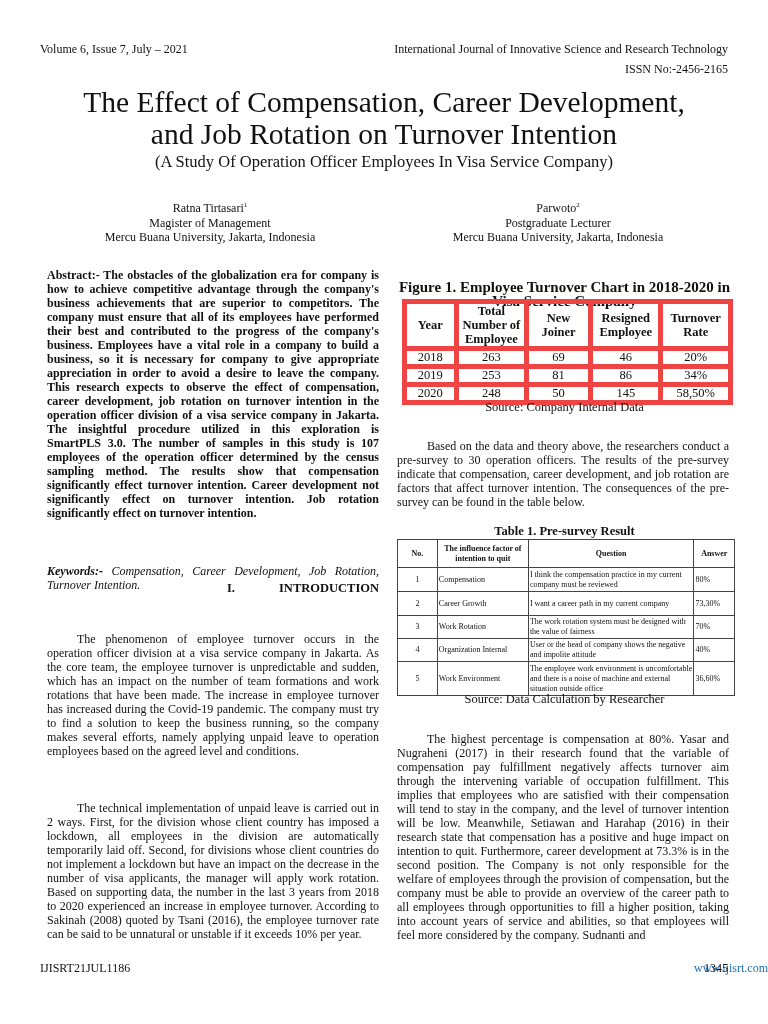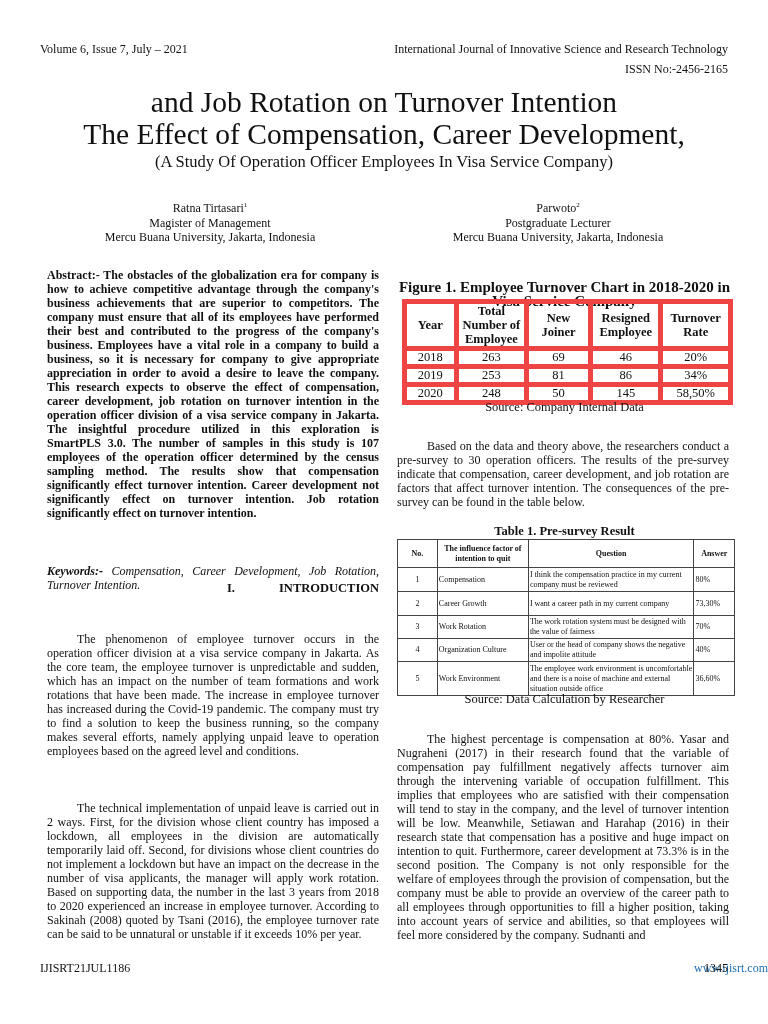--- a/index.html
+++ b/index.html
@@ -75,22 +75,22 @@
   .f-right { right: 40px; }
 </style>
 </head>
 <body>
 
 <div class="abs hdr hdr-left">Volume 6, Issue 7, July – 2021</div>
 <div class="abs hdr hdr-right">International Journal of  Innovative Science and Research Technology</div>
 <div class="abs issn">ISSN No:-2456-2165</div>
 
 <div class="abs title">
+  <div>The Effect of Compensation, Career Development,</div>
   <div>and Job Rotation on Turnover Intention</div>
-  <div>The Effect of Compensation, Career Development,</div>
 </div>
 <div class="abs subtitle">(A Study Of Operation Officer Employees In Visa Service Company)</div>
 
 <div class="abs author author-1">
   <div><span>Ratna Tirtasari</span><sup>1</sup></div>
   <div>Magister of Management</div>
   <div>Mercu Buana University, Jakarta, Indonesia</div>
 </div>
 <div class="abs author author-2">
   <div><span>Parwoto</span><sup>2</sup></div>
@@ -182,21 +182,21 @@
       <td>73,30%</td>
     </tr>
     <tr style="height:23px">
       <td class="no">3</td>
       <td>Work Rotation</td>
       <td>The work rotation system must be designed with the value of fairness</td>
       <td>70%</td>
     </tr>
     <tr style="height:23px">
       <td class="no">4</td>
-      <td>Organization Culture</td>
+      <td>Organization Internal</td>
       <td>User or the head of company shows the negative and impolite attitude</td>
       <td>40%</td>
     </tr>
     <tr style="height:34px">
       <td class="no">5</td>
       <td>Work Environment</td>
       <td>The employee work environment is uncomfortable and there is a noise of machine and external situation outside office</td>
       <td>36,60%</td>
     </tr>
   </tbody>

